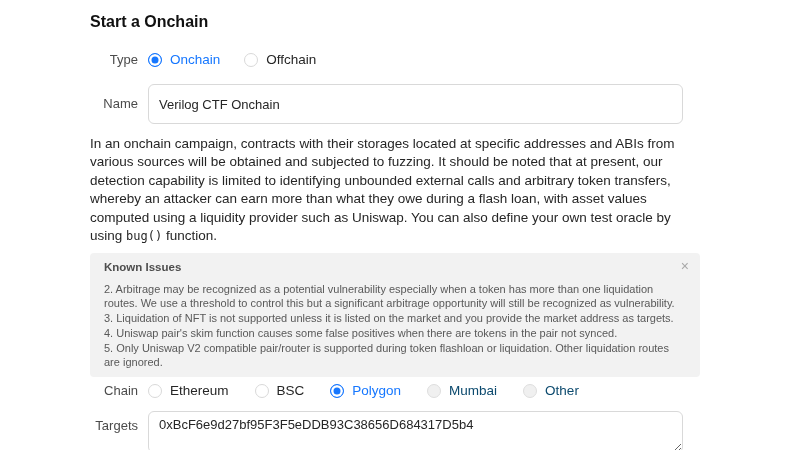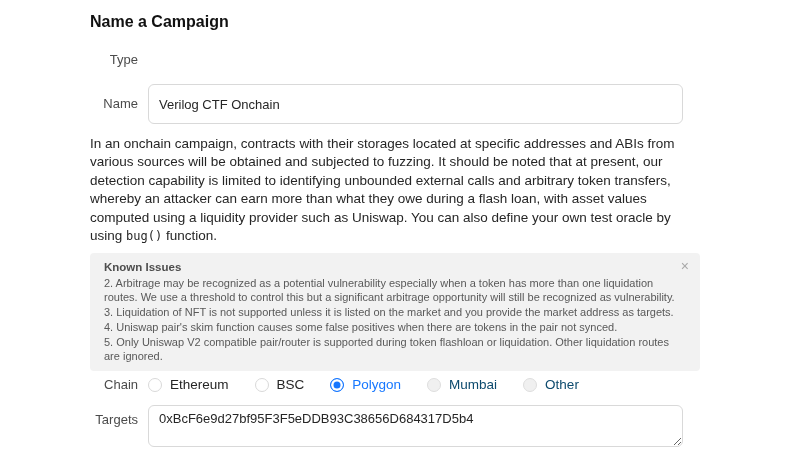--- a/index.html
+++ b/index.html
@@ -102,21 +102,21 @@
     background: #f2f2f2;
     border-radius: 4px;
     padding: 7px 14px 7px 14px;
     margin-bottom: 6px;
   }
   .ki-title {
     font-size: 11.5px;
     font-weight: 700;
     color: #4d4d4d;
     line-height: 14px;
-    margin-bottom: 2px;
+    margin-bottom: 8px;
   }
   .ki-close {
     position: absolute;
     top: 6px;
     right: 11px;
     font-size: 14px;
     line-height: 14px;
     color: #a8a8a8;
     cursor: pointer;
   }
@@ -141,24 +141,34 @@
     display: block;
   }
   .row-targets .field-label { margin-top: 7px; }
 </style>
 </head>
 <body>
 
 <div class="screen">
   <div class="content">
 
-    <div class="page-title">Name a Campaign</div>
+    <div class="page-title">Start a Onchain</div>
 
     <div class="form-row row-type">
       <div class="field-label">Type</div>
+      <div class="radio-group type-group">
+          <label class="radio selected">
+            <span class="radio-dot"></span>
+            <span class="radio-text">Onchain</span>
+          </label>
+          <label class="radio">
+            <span class="radio-dot"></span>
+            <span class="radio-text">Offchain</span>
+          </label>
+        </div>
     </div>
 
     <div class="form-row row-name">
       <div class="field-label">Name</div>
       <input class="text-input" type="text" value="Verilog CTF Onchain" style="">
     </div>
 
     <div class="description"><span>In an onchain campaign, contracts with their storages located at specific addresses and ABIs from various sources will be obtained and subjected to fuzzing. It should be noted that at present, our detection capability is limited to identifying unbounded external calls and arbitrary token transfers, whereby an attacker can earn more than what they owe during a flash loan, with asset values computed using a liquidity provider such as Uniswap. You can also define your own test oracle by using </span><span class="inline-code">bug()</span><span> function.</span></div>
 
     <div class="known-issues">

